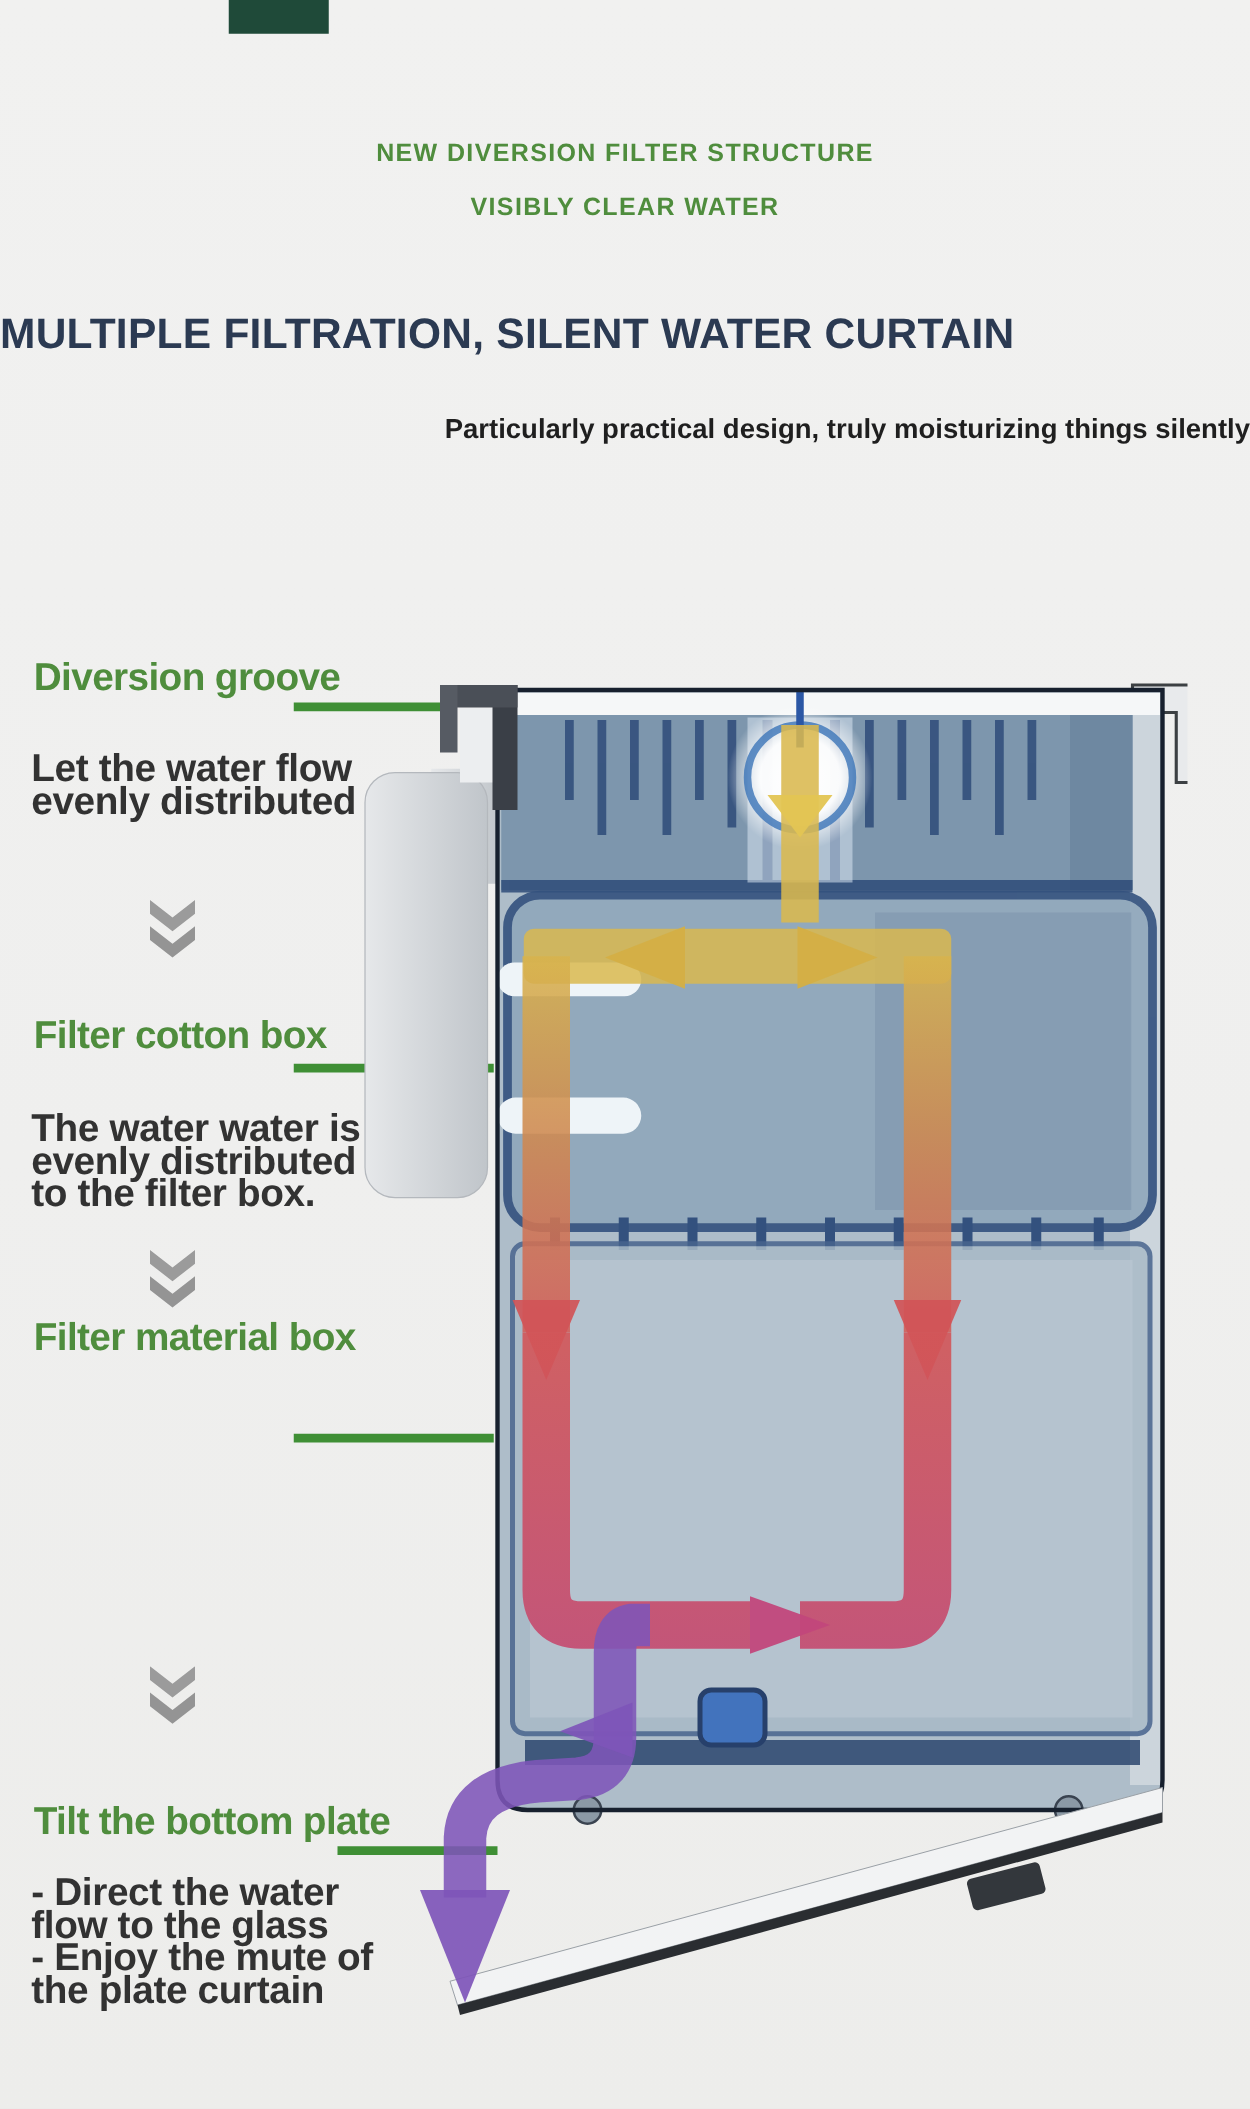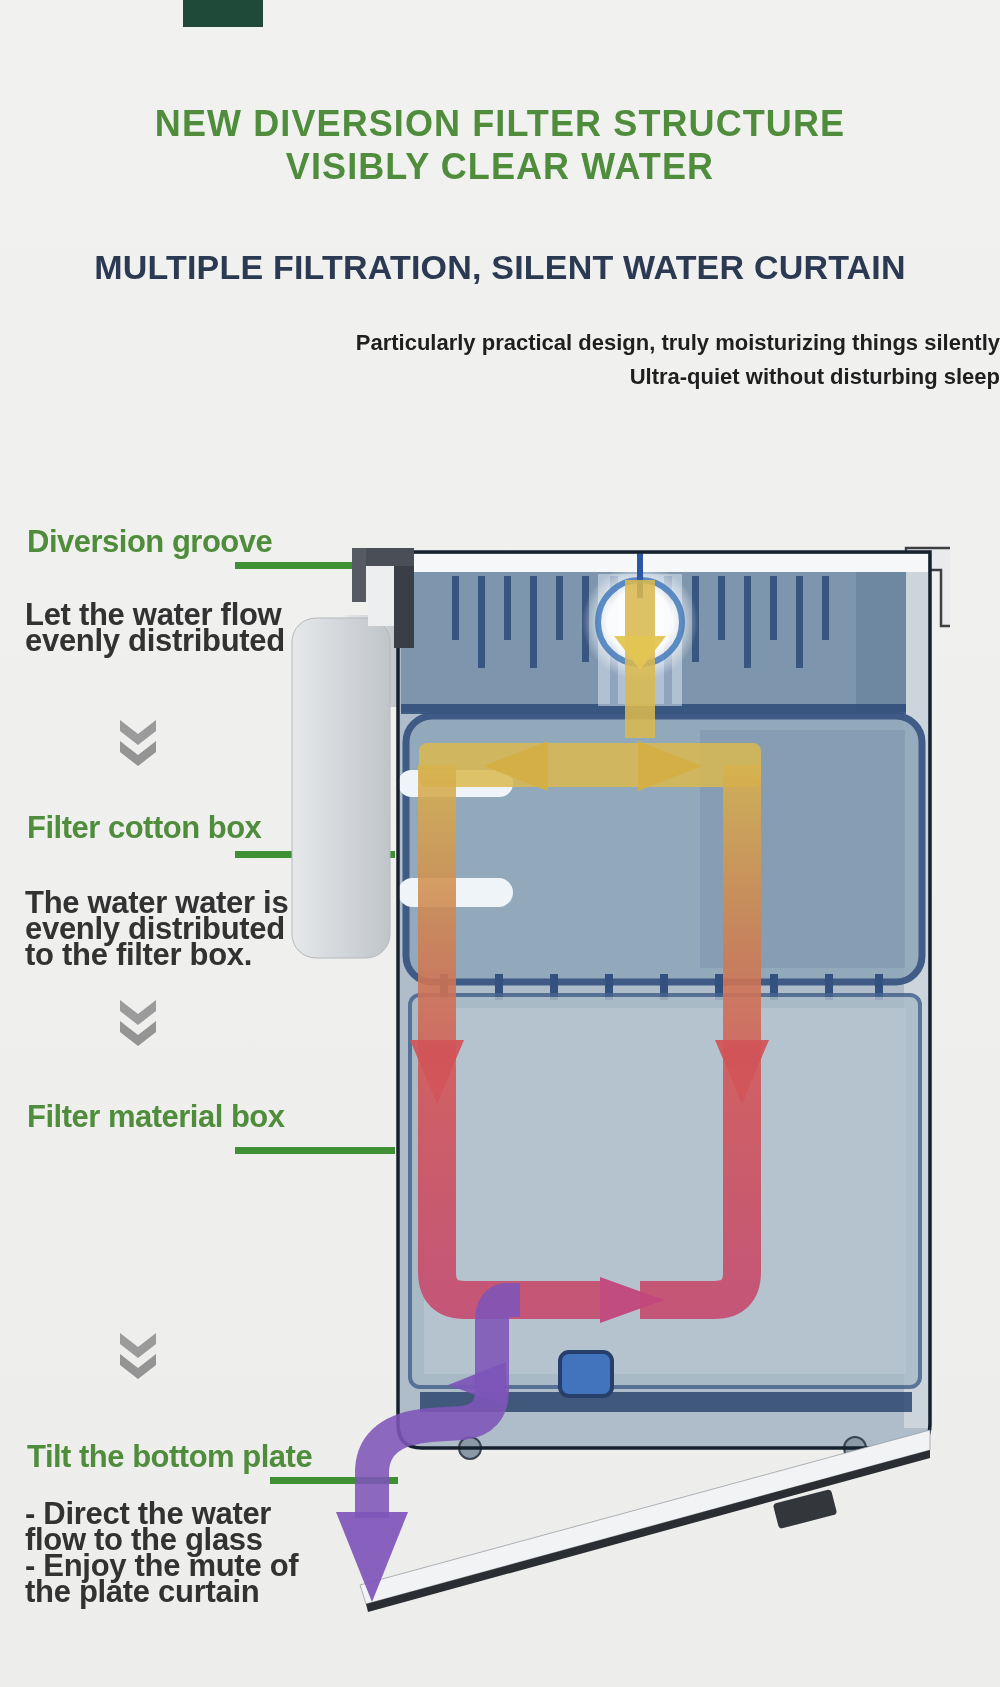--- a/index.html
+++ b/index.html
@@ -3,53 +3,52 @@
 <meta charset="utf-8">
 <style>
   html,body{margin:0;padding:0;background:#e8e8e8;}
   .canvas{
     position:relative;width:1000px;height:1687px;margin:0 auto;
     background:linear-gradient(180deg,#f1f1f0 0%,#efefee 55%,#ededeb 100%);
     font-family:"Liberation Sans",sans-serif;overflow:hidden;
   }
   .banner-frag{position:absolute;left:183px;top:0;width:80px;height:27px;background:#1f4a39;}
   .eyebrow{position:absolute;top:102px;left:0;width:100%;text-align:center;
-    color:#4f8d3d;font-weight:700;font-size:36px;letter-spacing:1.1px;line-height:43px;}
-  .title{position:absolute;top:248px;left:0;width:100%;text-align:center;margin:0;
+    color:#4f8d3d;font-weight:700;font-size:20px;letter-spacing:1.1px;line-height:43px;}
+  .title{position:absolute;top:248px;left:0;width:100%;text-align:left;margin:0;
     color:#2b3a52;font-size:34px;font-weight:800;letter-spacing:0.2px;}
   .subtitle{position:absolute;top:326px;left:0;width:100%;text-align:right;
     color:#1f1f1f;font-size:22px;font-weight:600;line-height:34px;}
   .label{position:absolute;left:27px;color:#4f8d3d;font-size:31px;font-weight:700;letter-spacing:-0.5px;white-space:nowrap;}
   .underline{position:absolute;height:7px;background:#3f8f35;}
   .desc{position:absolute;left:25px;color:#323232;font-size:31px;font-weight:700;line-height:26px;letter-spacing:-0.3px;white-space:nowrap;}
   .chev{position:absolute;left:120px;width:36px;height:47px;}
   .s0-label{top:524px}.s0-line{top:562px;left:235px;width:128px}.s0-desc{top:602px}
   .s1-label{top:810px}.s1-line{top:851px;left:235px;width:160px}.s1-desc{top:890px}
-  .s2-label{top:1099px}.s2-line{top:1147px;left:235px;width:160px}.s2-desc{top:1190px}
+  .s2-label{top:1052px}.s2-line{top:1147px;left:235px;width:160px}.s2-desc{top:1190px}
   .s3-label{top:1439px}.s3-line{top:1477px;left:270px;width:128px}.s3-desc{top:1501px}
   .c0{top:720px}.c1{top:1000px}.c2{top:1333px}
   .product{position:absolute;left:250px;top:498px;}
 </style>
 </head>
 <body>
 
 <div class="canvas">
 
   <div class="banner-frag"></div>
 
   <div class="eyebrow">
     <div>NEW DIVERSION FILTER STRUCTURE</div>
     <div>VISIBLY CLEAR WATER</div>
   </div>
 
   <h1 class="title">MULTIPLE FILTRATION, SILENT WATER CURTAIN</h1>
 
   <div class="subtitle">
     <div>Particularly practical design, truly moisturizing things silently</div>
-    <div>Ultra-quiet without disturbing sleep</div>
   </div>
 
   <div class="label s0-label">Diversion groove</div>
   <div class="underline s0-line"></div>
   <div class="desc s0-desc">
     <div>Let the water flow</div>
     <div>evenly distributed</div>
   </div>
 
   <svg class="chev c0" viewBox="0 0 36 47">

